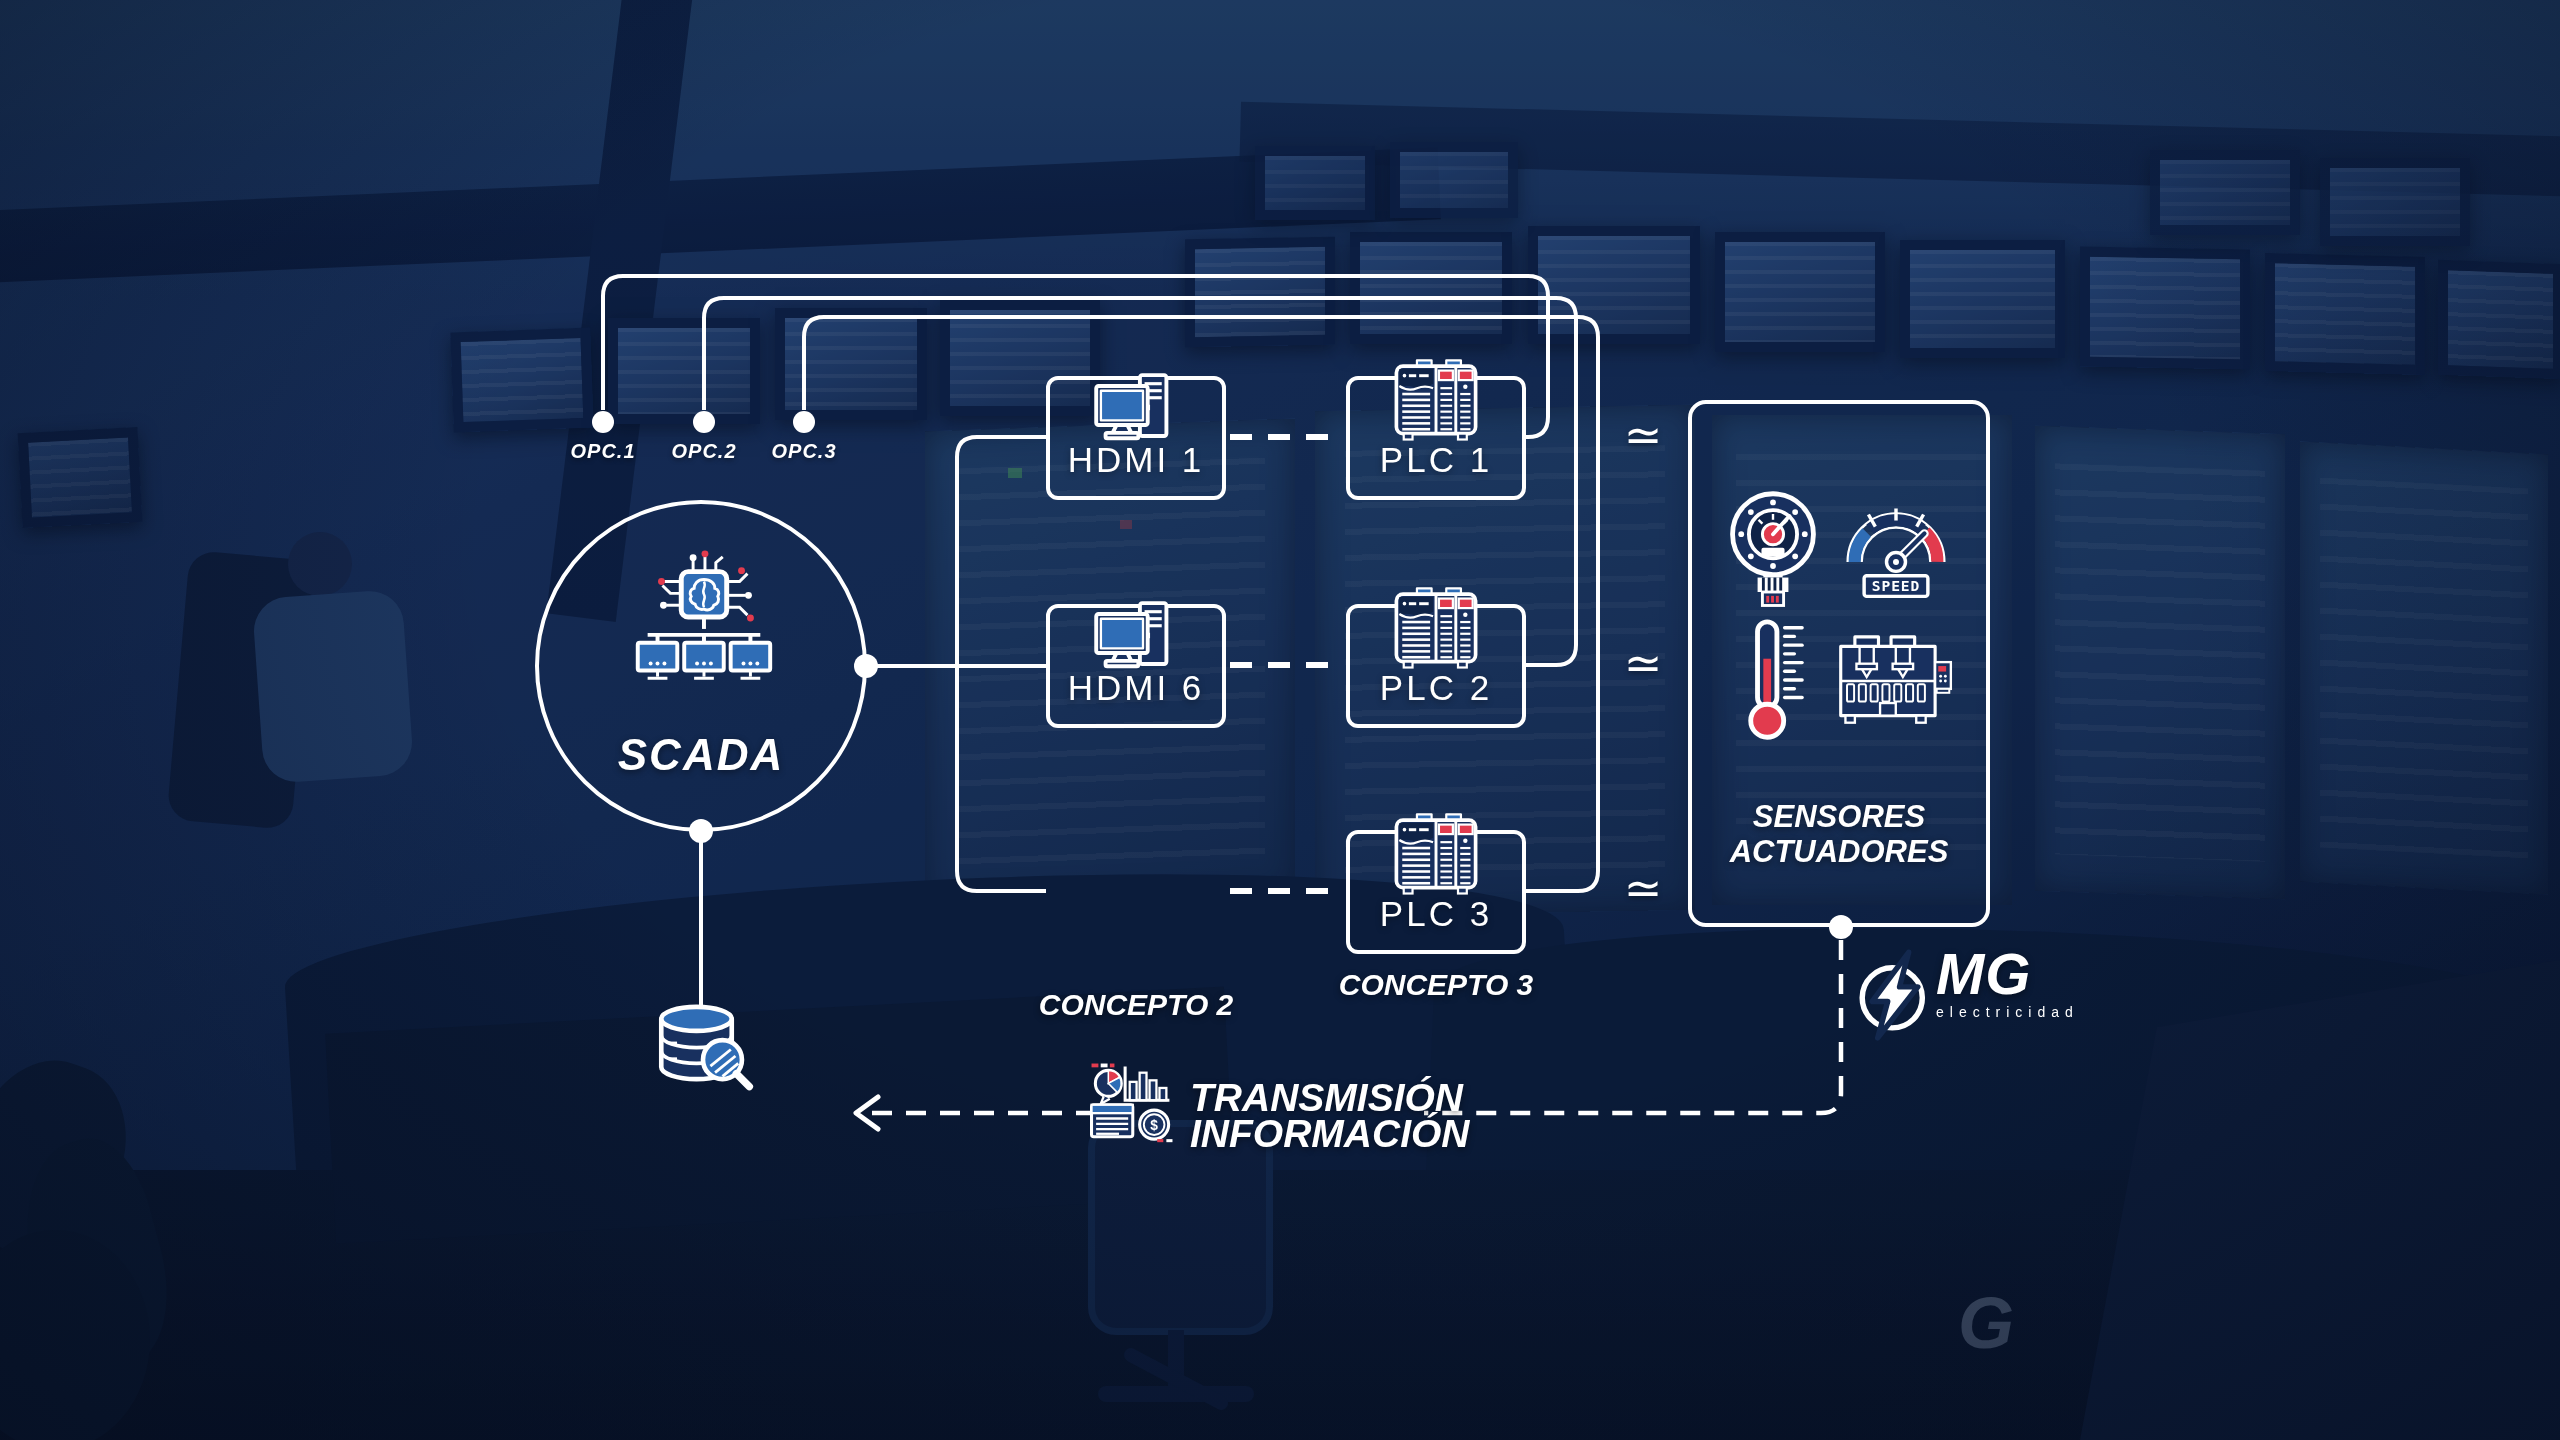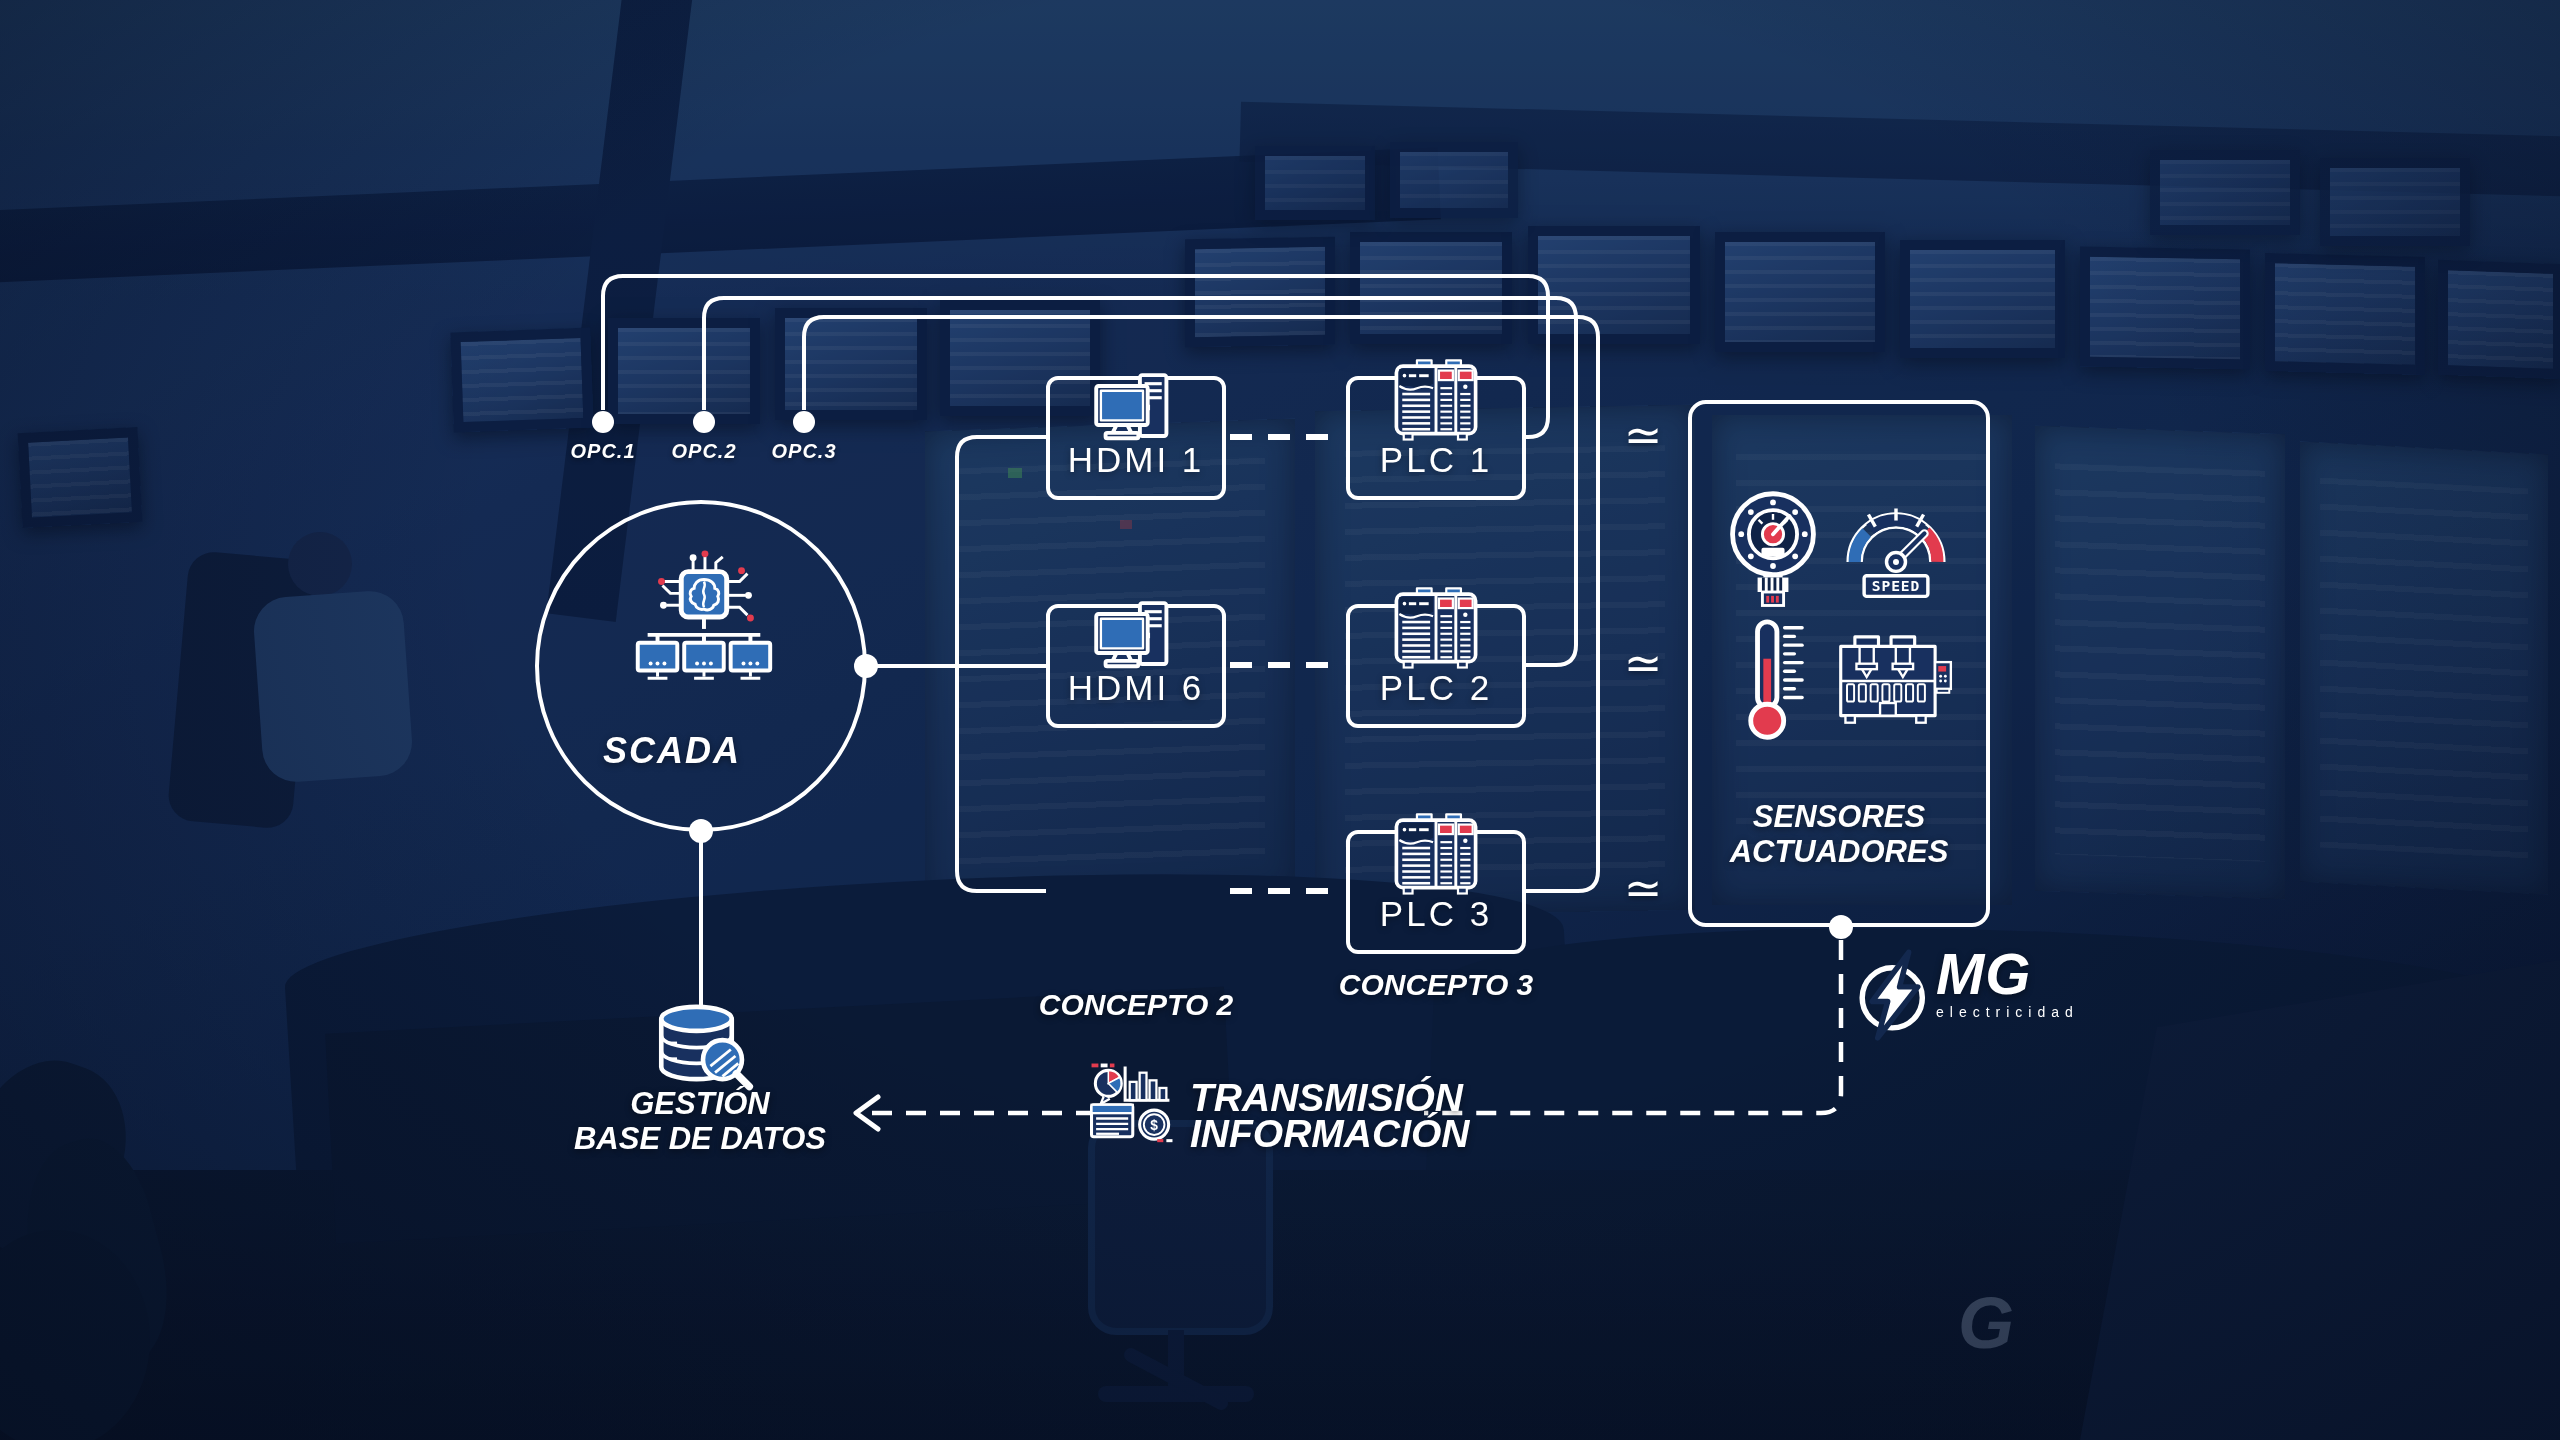--- a/index.html
+++ b/index.html
@@ -234,21 +234,21 @@
             <circle cx="134" cy="115" r="2"></circle>
             <circle cx="141" cy="115" r="2"></circle>
           </g>
         <g stroke="#fff" stroke-width="3" fill="none">
           <path d="M40 122 v6 M30 130 h20"></path>
             <path d="M87 122 v6 M77 130 h20"></path>
             <path d="M134 122 v6 M124 130 h20"></path>
         </g>
       </g>
     </svg>
-    <div class="bold-it center-txt" style="position:absolute;left:542px;top:730px;width:260px;font-size:36px;letter-spacing:2px;">SCADA</div>
+    <div class="bold-it center-txt" style="position:absolute;left:571px;top:730px;width:260px;font-size:44px;letter-spacing:2px;">SCADA</div>
 
     <div class="box" style="left:1046px;top:376px;width:180px;height:124px;">
       <svg class="icon-pop" style="top:-8px;" width="86" height="78" viewBox="0 0 110 100">
         <g stroke="#fff" fill="#18305f" stroke-width="5" stroke-linejoin="round">
           <rect x="60" y="4" width="34" height="78" rx="3"></rect>
           <line x1="66" y1="15" x2="88" y2="15" stroke-width="4"></line>
             <line x1="66" y1="24" x2="88" y2="24" stroke-width="4"></line>
             <line x1="66" y1="33" x2="88" y2="33" stroke-width="4"></line>
           <rect x="66" y="42" width="7" height="7" fill="#fff" stroke="none"></rect>
           <rect x="4" y="18" width="66" height="50" rx="3"></rect>
@@ -558,24 +558,20 @@
           <line x1="18" y1="63" x2="27" y2="63"></line>
         </g>
       <circle cx="76" cy="64" r="21" fill="#2f6db6" stroke="#fff" stroke-width="5"></circle>
       <g stroke="#fff" stroke-width="3">
           <line x1="63" y1="71" x2="85" y2="53"></line>
           <line x1="68" y1="78" x2="90" y2="60"></line>
           <line x1="76" y1="82" x2="93" y2="68"></line>
         </g>
       <line x1="91" y1="79" x2="105" y2="93" stroke="#fff" stroke-width="8" stroke-linecap="round"></line>
     </svg>
-    <div class="bold-it center-txt" style="position:absolute;left:530px;top:1086px;width:340px;font-size:31px;line-height:35px;">
-      <div>GESTIÓN</div>
-      <div>BASE DE DATOS</div>
-    </div>
 
     <svg style="position:absolute;left:1090px;top:1062px;" width="84" height="84" viewBox="0 0 110 110">
       <g fill="#e23b4e">
           <rect x="2" y="2" width="9" height="5"></rect>
           <rect x="26" y="2" width="6" height="5"></rect>
         </g>
       <rect x="14" y="2" width="9" height="5" fill="#fff"></rect>
       <path d="M46 6 v44 h58" fill="none" stroke="#fff" stroke-width="4"></path>
       <g fill="#18305f" stroke="#fff" stroke-width="3">
         <rect x="52" y="26" width="9" height="24"></rect>

